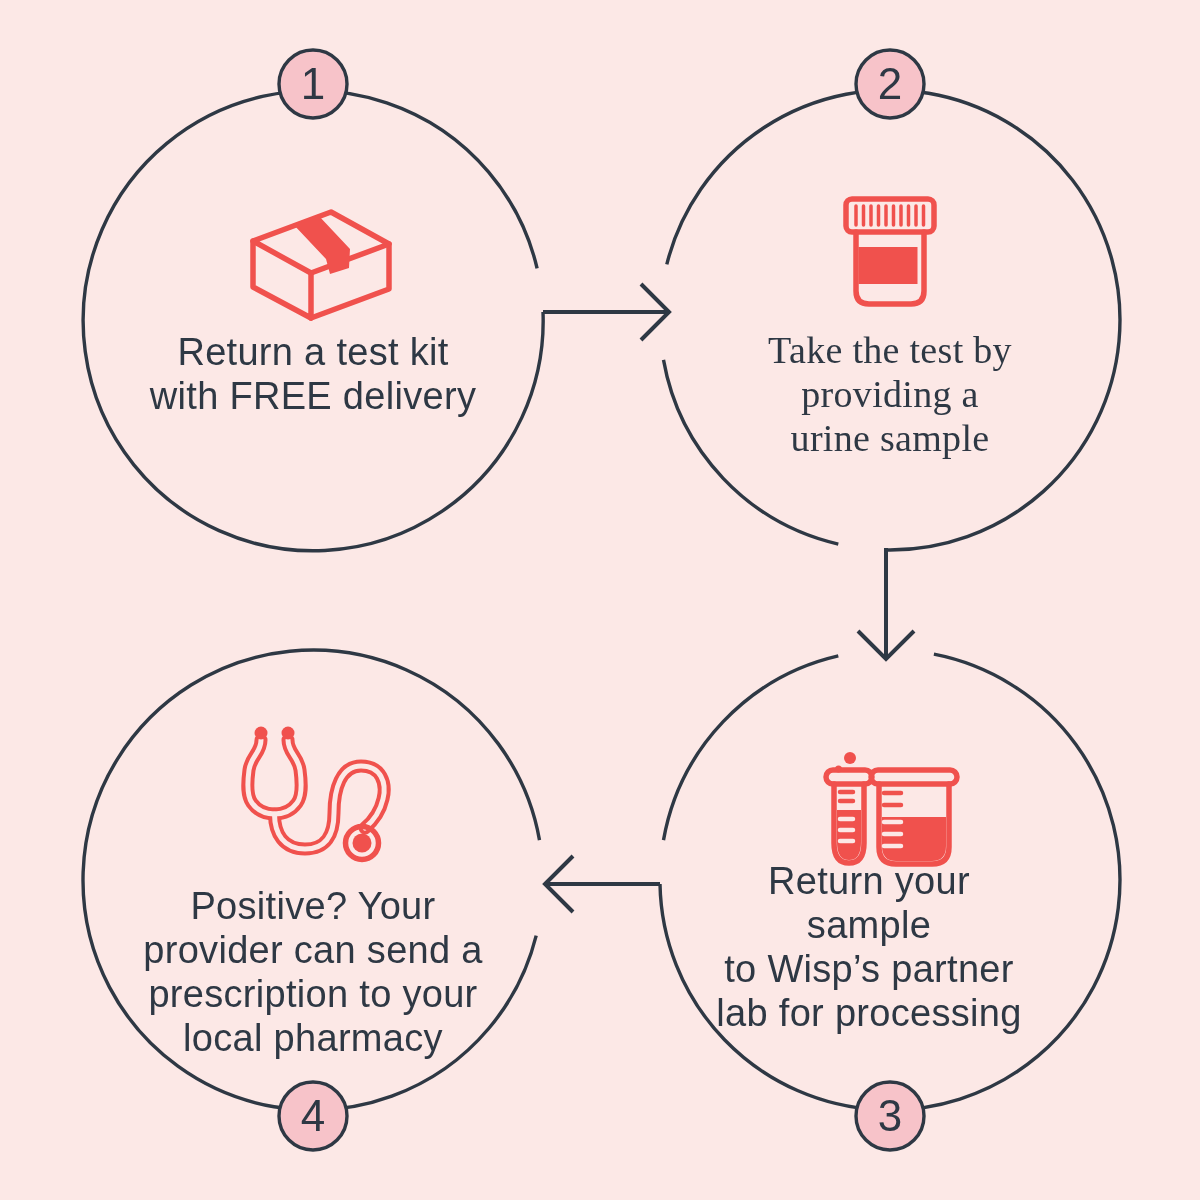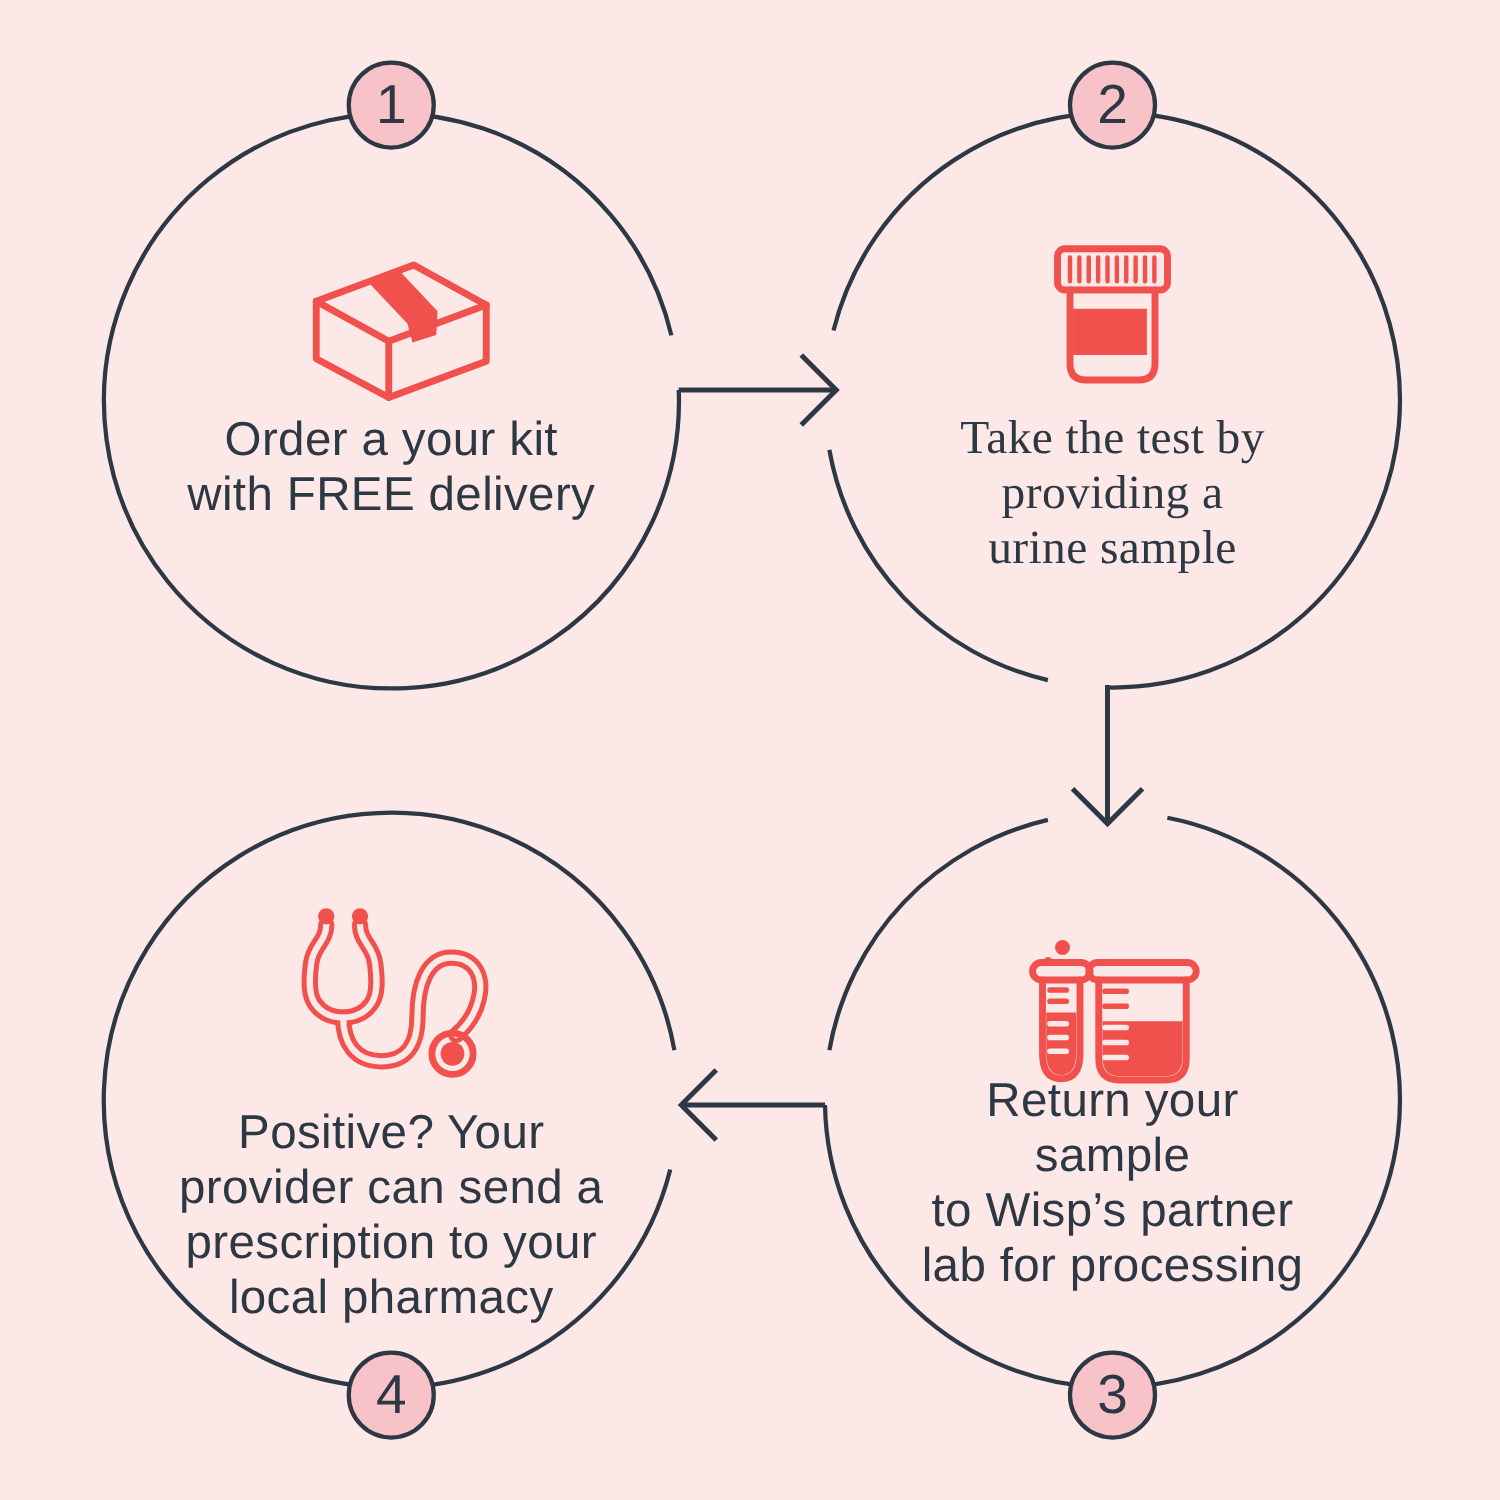--- a/index.html
+++ b/index.html
@@ -108,26 +108,26 @@
     <circle class="badge-circle" cx="890" cy="84" r="34"></circle>
     <circle class="badge-circle" cx="890" cy="1116" r="34"></circle>
     <circle class="badge-circle" cx="313" cy="1116" r="34"></circle>
   </svg>
 
   <div class="badge-num" style="left:279px;top:50px;">1</div>
   <div class="badge-num" style="left:856px;top:50px;">2</div>
   <div class="badge-num" style="left:856px;top:1082px;">3</div>
   <div class="badge-num" style="left:279px;top:1082px;">4</div>
 
-  <div class="step-label" style="left:313px;top:374px;">Order a your kit
+  <div class="step-label" style="left:313px;top:374px;">Return a test kit
 with FREE delivery</div>
   <div class="step-label" style="left:890px;top:394px;font-family:Liberation Serif, serif;">Take the test by
 providing a
 urine sample</div>
-  <div class="step-label" style="left:890px;top:947px;">Return your sample
+  <div class="step-label" style="left:869px;top:947px;">Return your sample
 to Wisp’s partner
 lab for processing</div>
   <div class="step-label" style="left:313px;top:972px;">Positive? Your
 provider can send a
 prescription to your
 local pharmacy</div>
 
 </div>
 
 </body></html>

